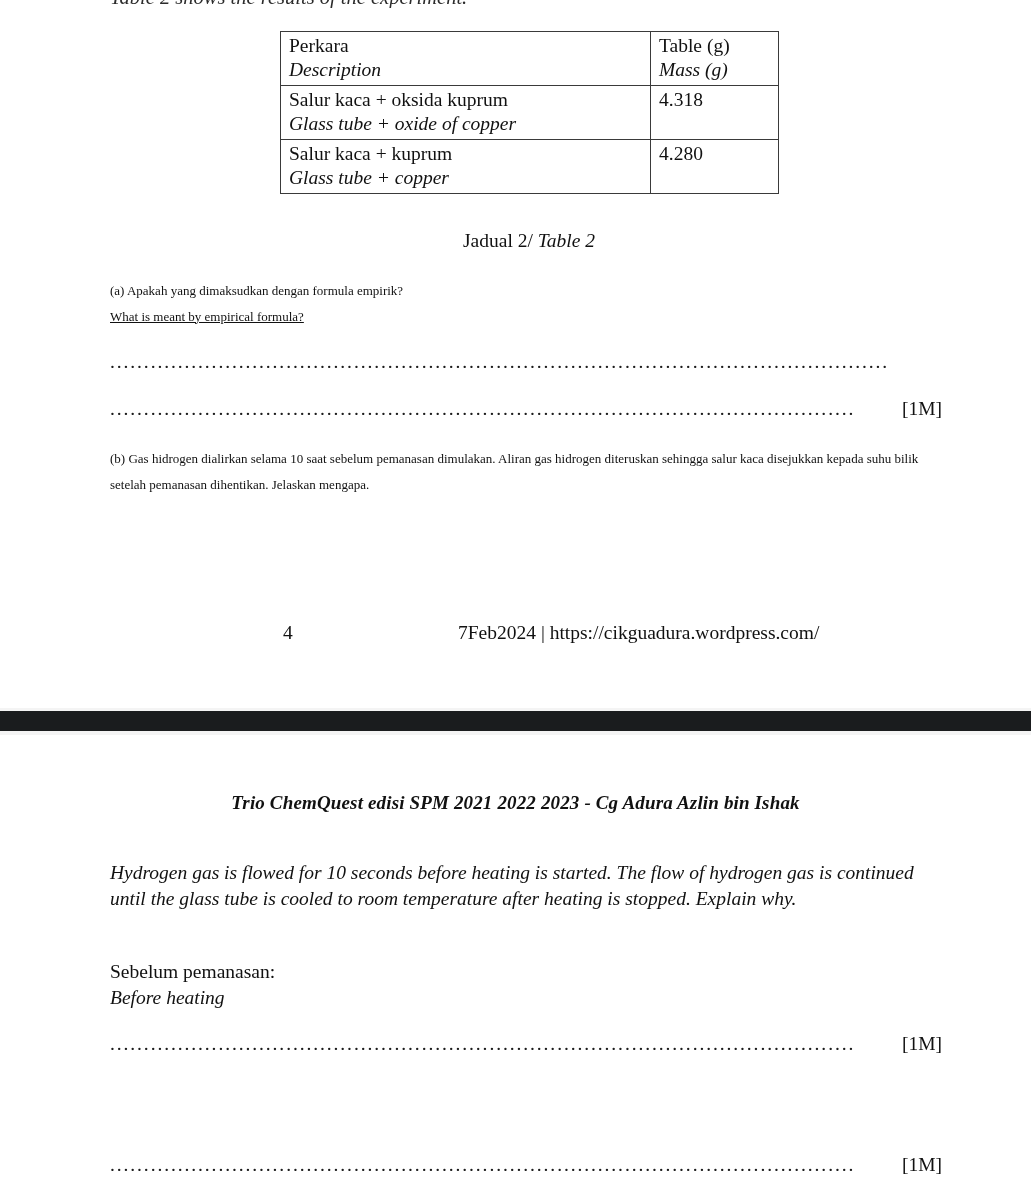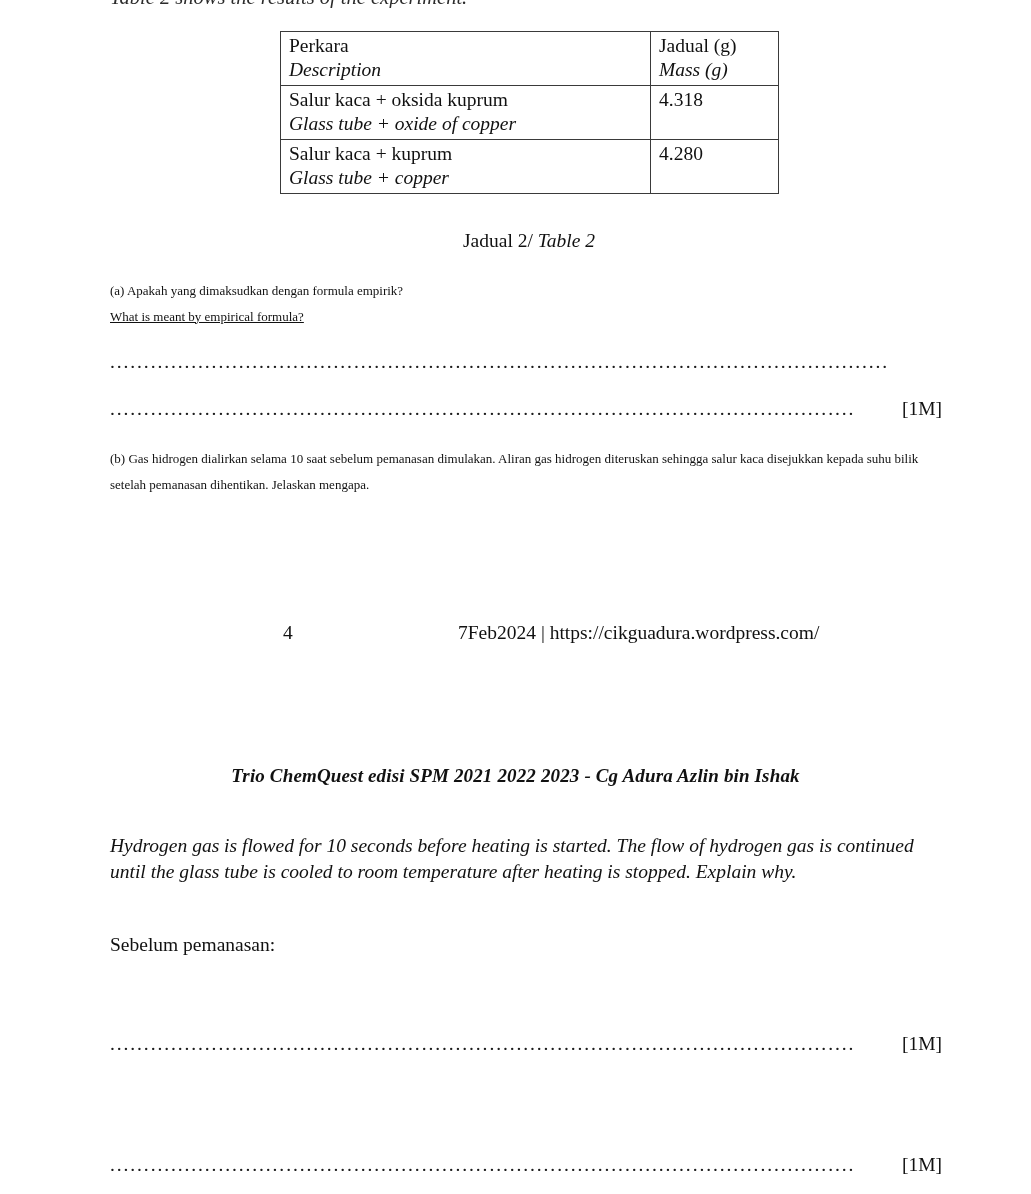--- a/index.html
+++ b/index.html
@@ -159,21 +159,21 @@
   .gap-bottom {
     position: absolute;
     top: 731px;
     left: 0;
     width: 1031px;
     height: 4px;
     background: #f4f4f4;
   }
 
   
-  #page-two { top: 708px; height: 459px; }
+  #page-two { top: 735px; height: 459px; }
 
   .doc-header {
     position: absolute;
     top: 57px;
     left: 0;
     width: 1031px;
     text-align: center;
     font-size: 19px;
     font-weight: bold;
     font-style: italic;
@@ -219,21 +219,21 @@
 
   <div class="tbl-wrap">
     <table class="data-table">
       <tbody>
         <tr>
           <td class="col-desc">
             <span class="ms">Perkara</span>
             <span class="ms en">Description</span>
           </td>
           <td class="col-mass">
-            <span class="ms">Jadual  (g)</span>
+            <span class="ms">Table  (g)</span>
             <span class="ms en">Mass  (g)</span>
           </td>
         </tr>
         <tr>
           <td class="col-desc">
             <span class="ms">Salur kaca + oksida kuprum</span>
             <span class="ms en">Glass tube + oxide of copper</span>
           </td>
           <td class="col-mass">
             <span class="ms">4.318</span>
@@ -282,20 +282,21 @@
 <div class="gap-bottom"></div>
 
 <div class="page" id="page-two">
 
   <div class="doc-header">Trio ChemQuest edisi SPM 2021 2022 2023 - Cg Adura Azlin bin Ishak</div>
 
   <div class="para-en">Hydrogen gas is flowed for 10 seconds before heating is started. The flow of hydrogen gas is continued until the glass tube is cooled to room temperature after heating is stopped. Explain why.</div>
 
   <div class="sub" id="sub-before">
     <span>Sebelum pemanasan:</span>
+    <span class="en">Before heating</span>
   </div>
 
 
 </div>
 
 <div class="dotline" id="dot-b1">..............................................................................................................</div>
 <div class="mark" id="mark-b1">[1M]</div>
 
 <div class="dotline" id="dot-b2">..............................................................................................................</div>
 <div class="mark" id="mark-b2">[1M]</div>

